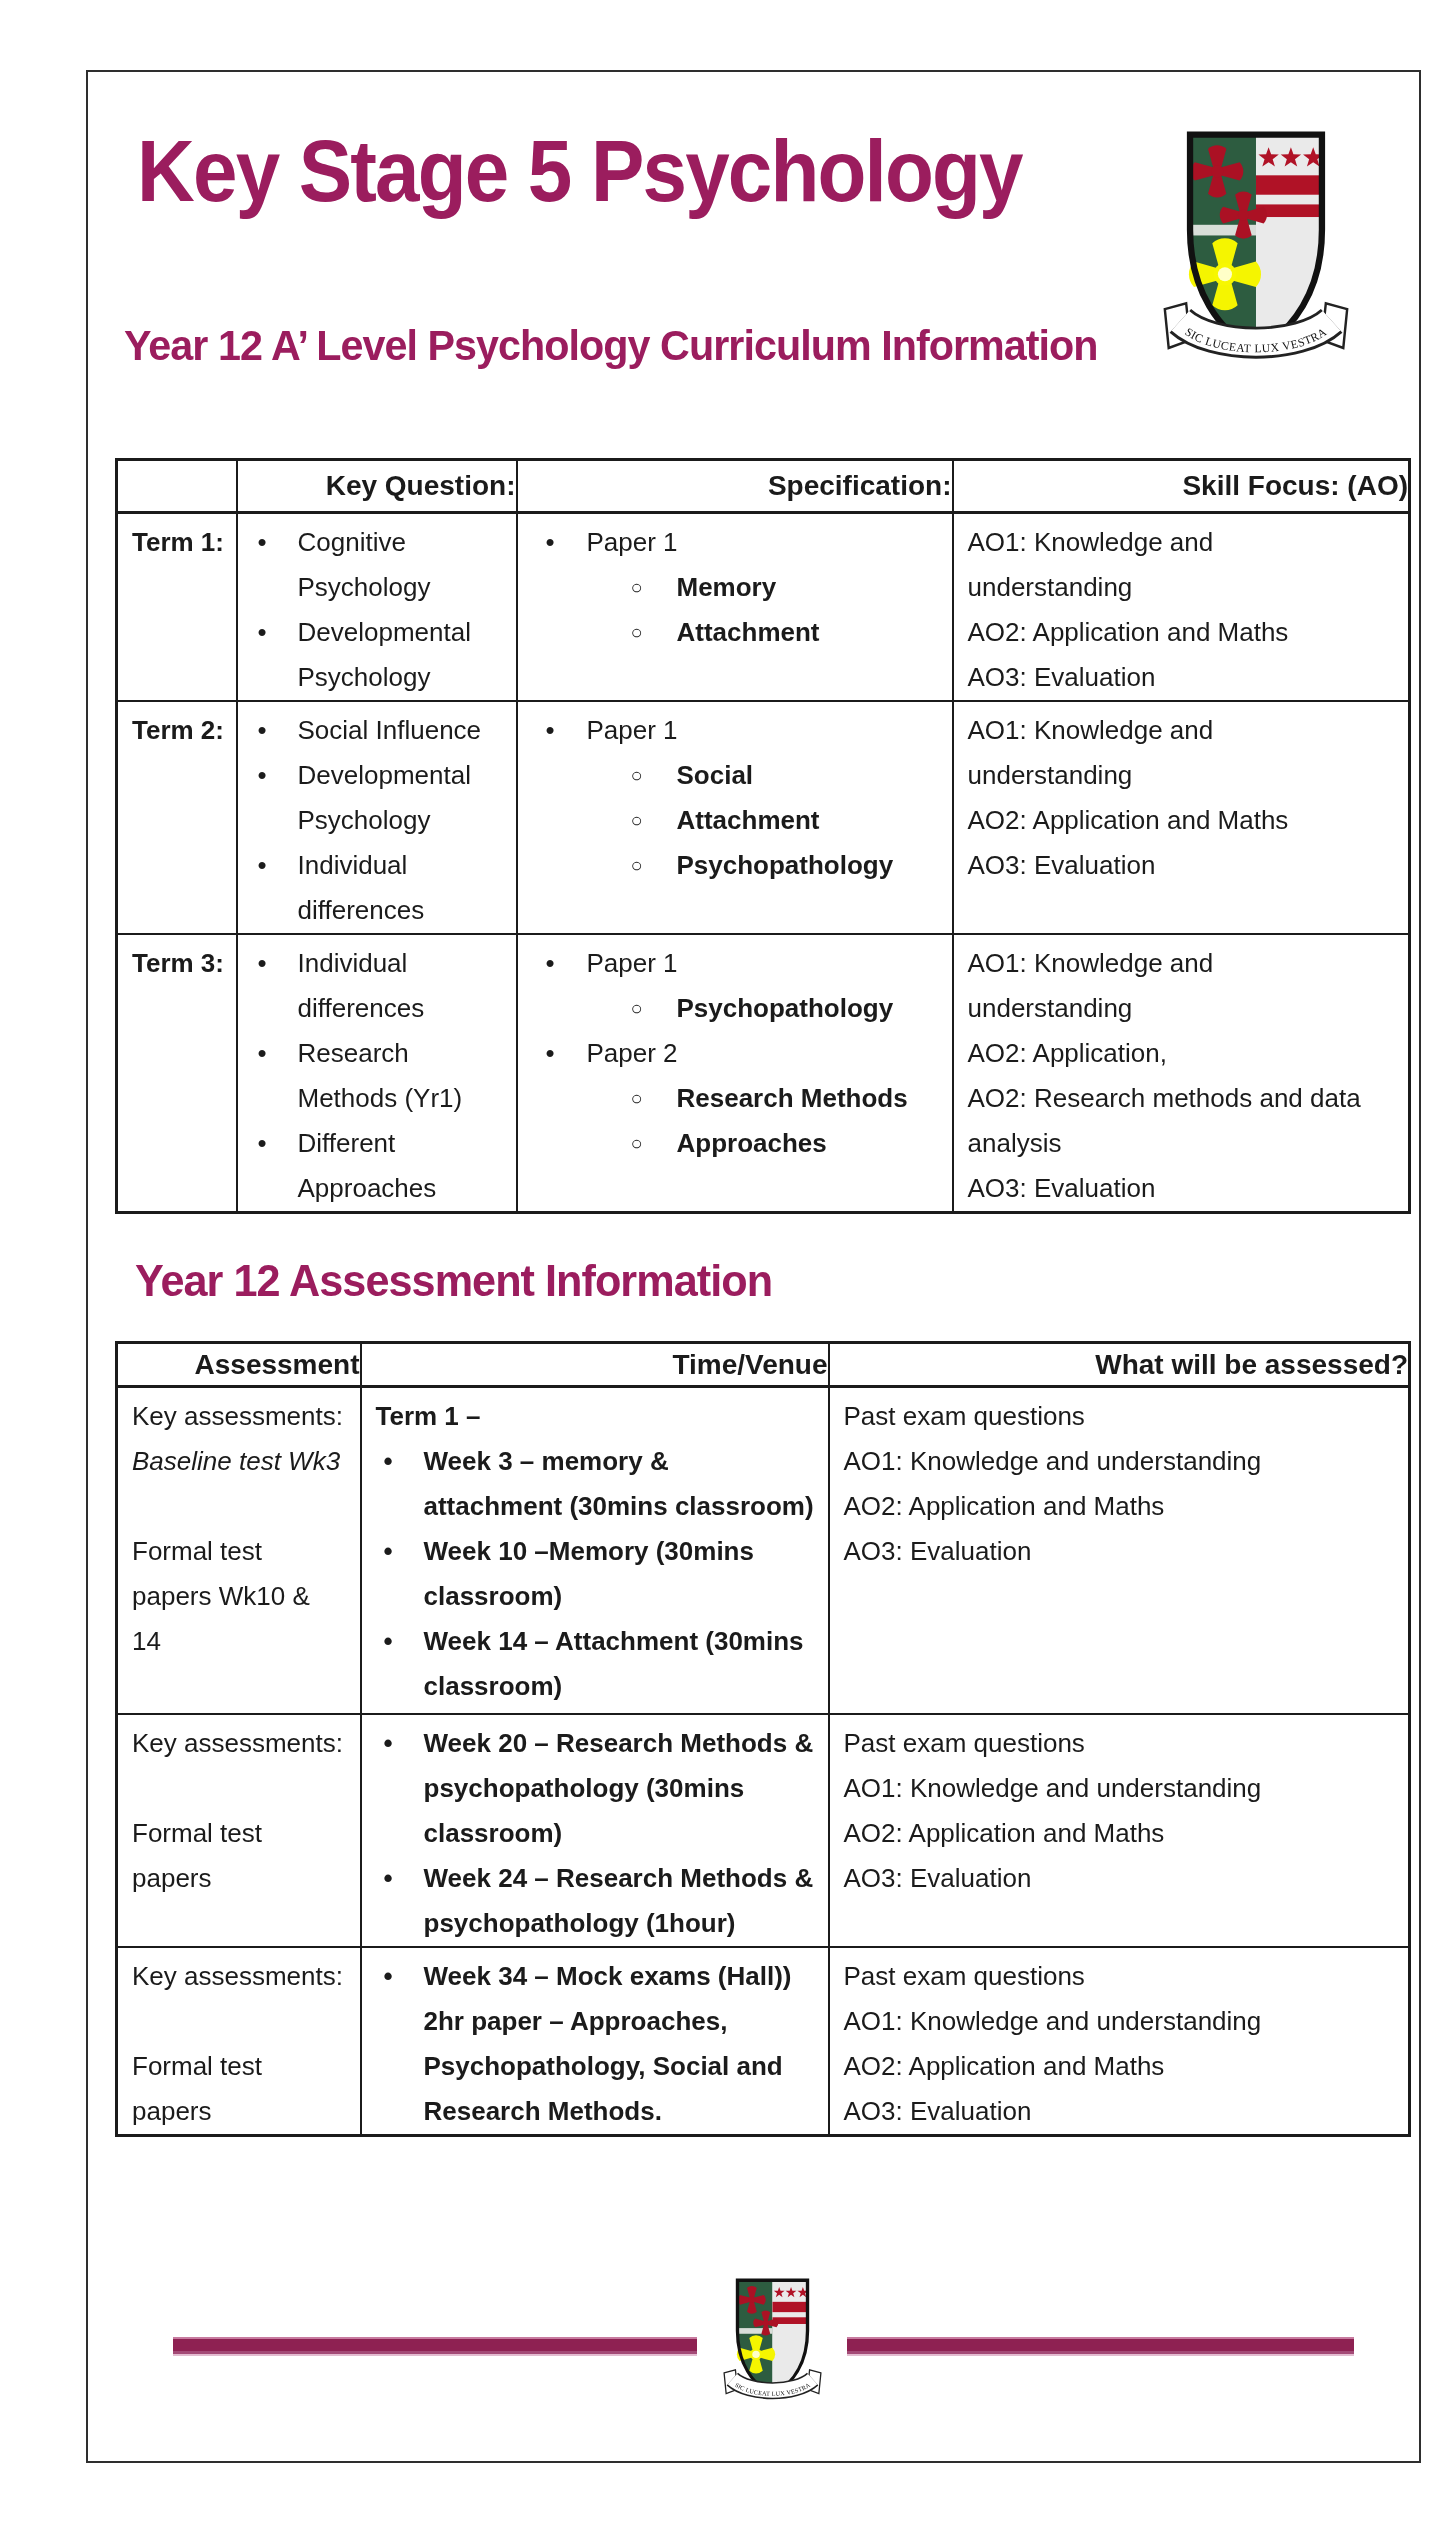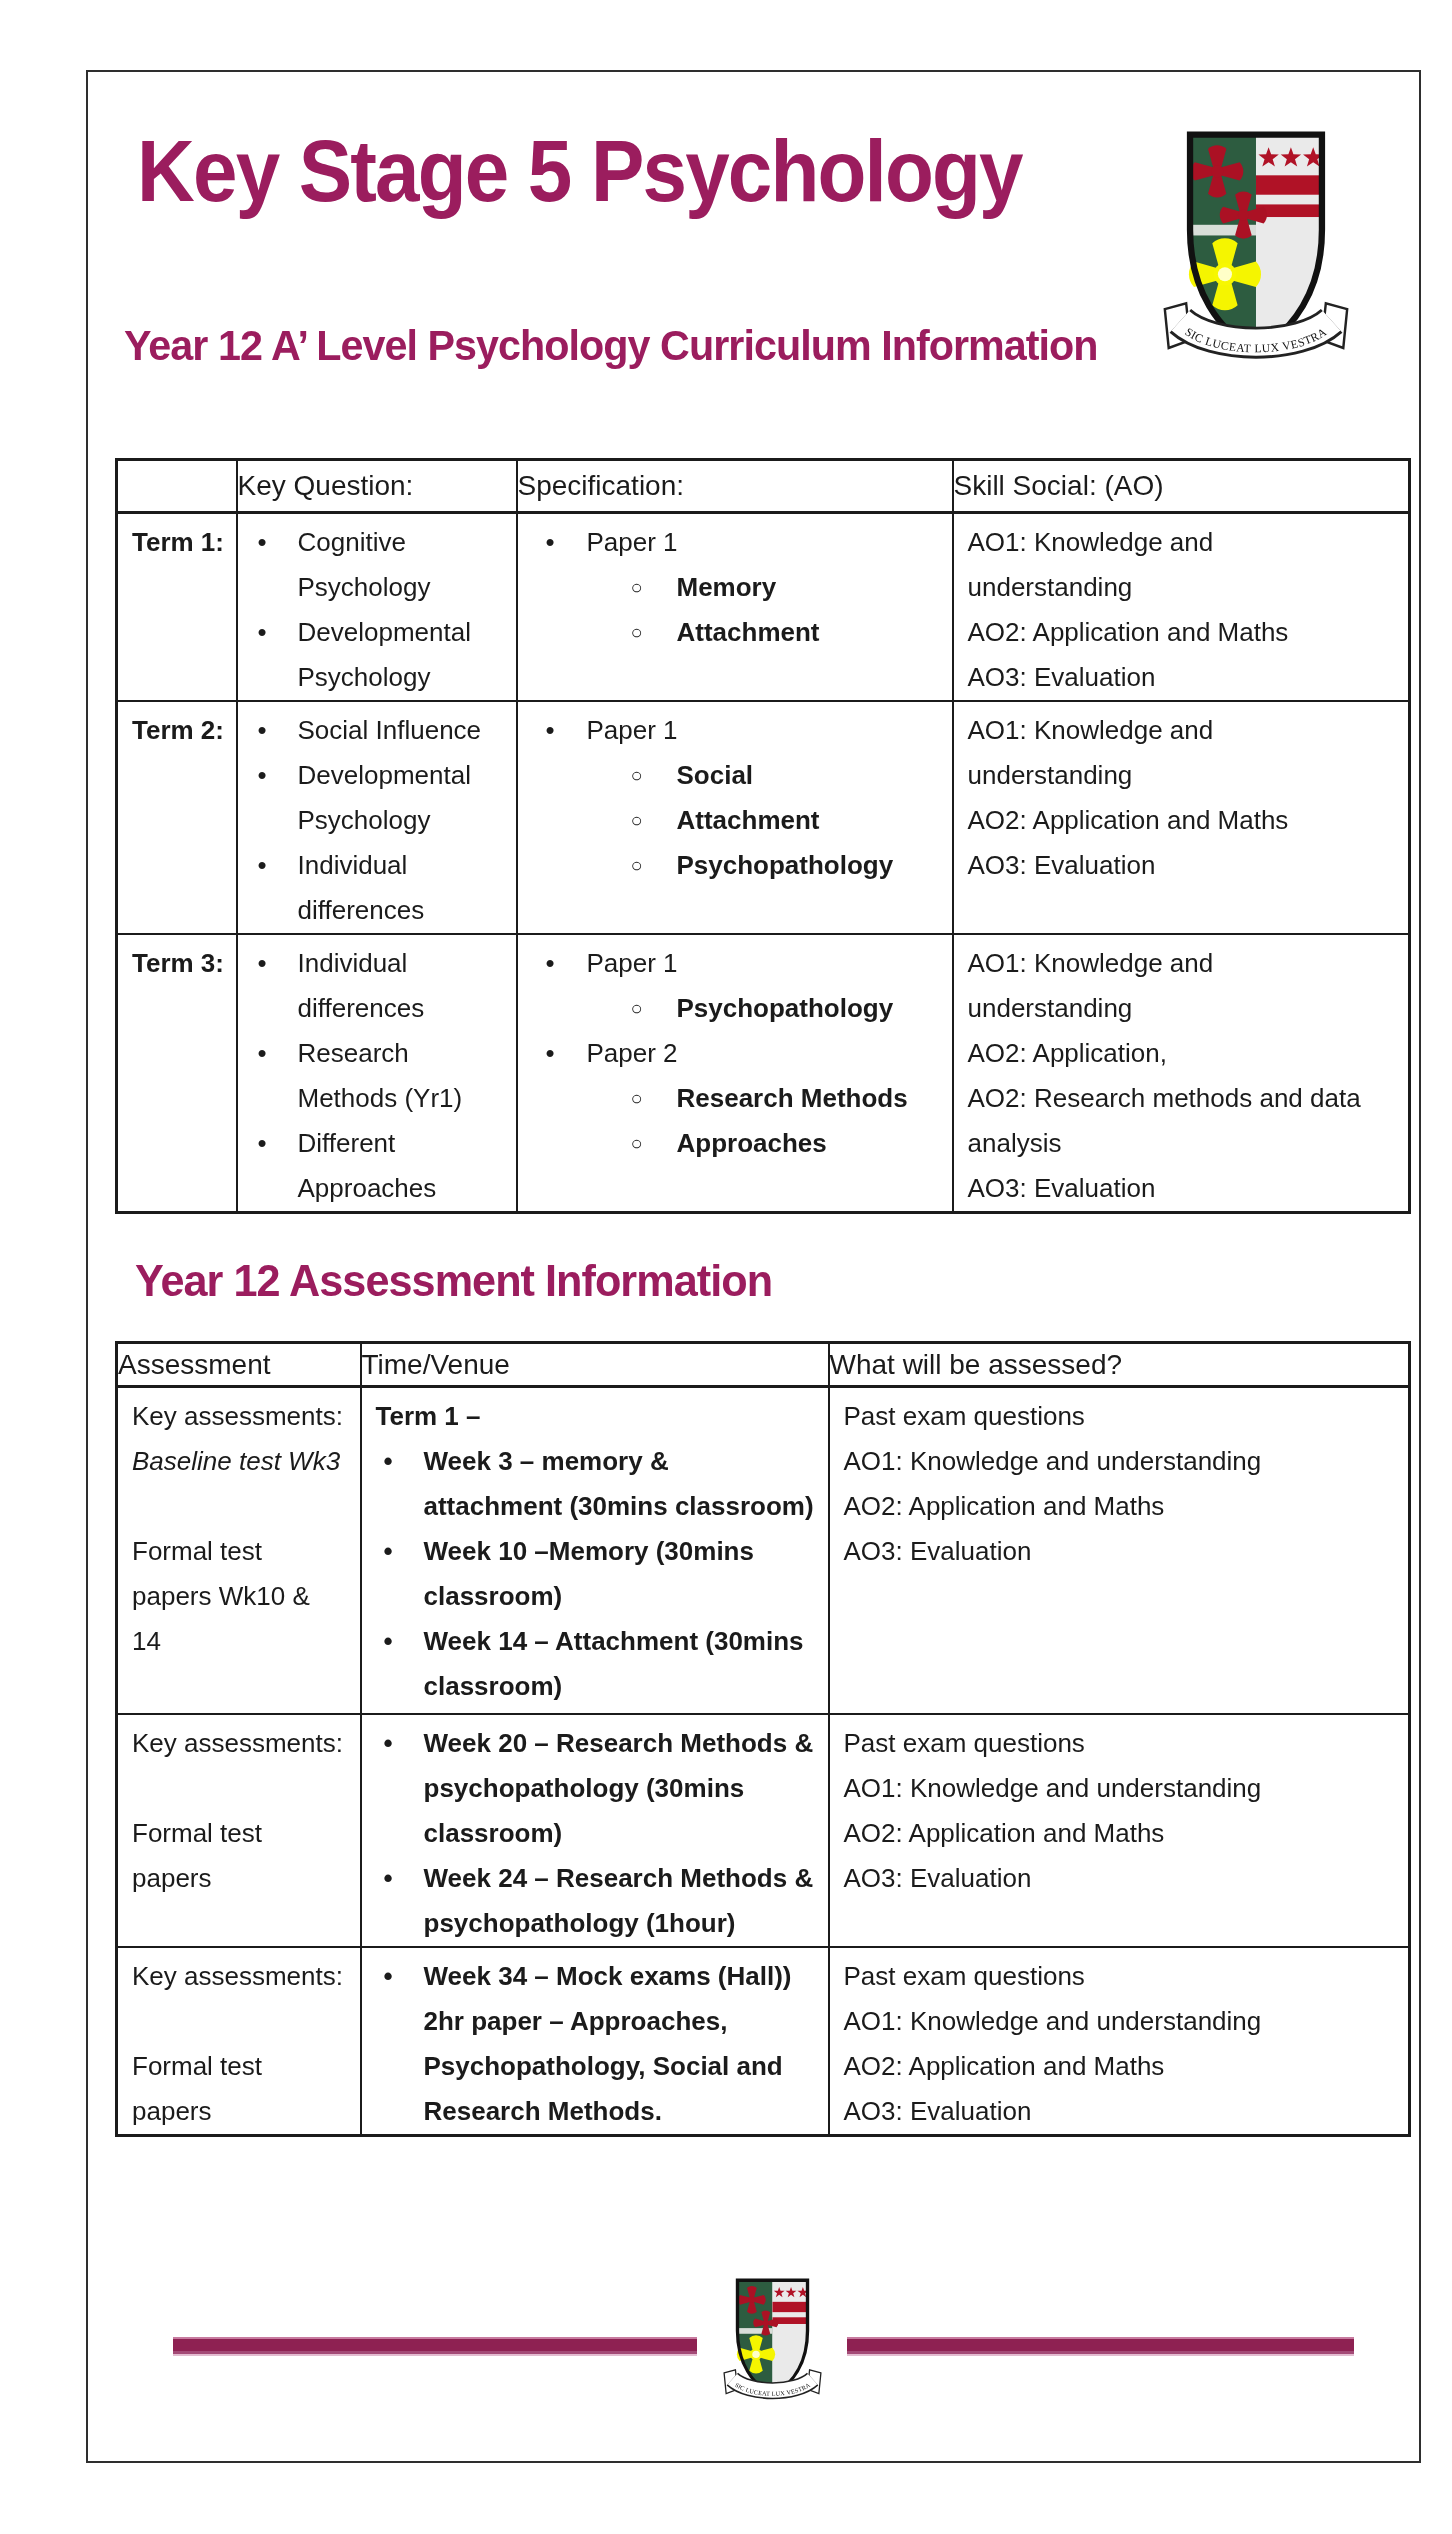--- a/index.html
+++ b/index.html
@@ -18,21 +18,21 @@
   .footer-crest-box{position:absolute;left:669px;top:2273px;width:150px;height:150px;background:#ffffff;
          display:flex;justify-content:center;align-items:flex-start;}
   .footer-crest-box svg{width:103px;height:auto;}
   .footer-bar{position:absolute;left:145px;top:2337px;width:1181px;height:19px;
          background:linear-gradient(#c87ba0 0 2px,#8e2152 2px 14px,#a34a76 14px 17px,#e3bcd0 17px 19px);}
 
   table.doc-table{position:absolute;left:87px;border-collapse:collapse;table-layout:fixed;
          background:#fff;}
   table.doc-table,table.doc-table th,table.doc-table td{border:2px solid #1b1b1b;}
   table.doc-table{border-width:3px;}
-  table.doc-table thead th{border-bottom-width:3px;font-size:28px;font-weight:normal;text-align:left;
+  table.doc-table thead th{border-bottom-width:3px;font-size:28px;font-weight:bold;text-align:right;
          vertical-align:middle;padding:0;}
   table.doc-table td{vertical-align:top;padding:6px 8px 0 14px;font-size:26px;line-height:45px;}
   #t1{top:458px;width:1295px;}
   #t2{top:1341px;width:1295px;}
   #t1 thead tr{height:53px;} #t2 thead tr{height:44px;}
   #t1 tbody tr:nth-child(1){height:184px;}
   #t1 tbody tr:nth-child(2){height:228px;}
   #t1 tbody tr:nth-child(3){height:263px;padding-left:20px;}
   #t2 tbody tr:nth-child(1){height:327px;}
   #t2 tbody tr:nth-child(2){height:233px;}
@@ -109,21 +109,21 @@
         <col style="width:120px">
         <col style="width:280px">
         <col style="width:436px">
         <col style="width:457px">
       </colgroup>
     <thead>
       <tr>
         <th></th>
         <th>Key Question:</th>
         <th>Specification:</th>
-        <th>Skill Social: (AO)</th>
+        <th>Skill Focus: (AO)</th>
       </tr>
     </thead>
     <tbody id="t1body">
         <tr>
           <td class="c1 c-term">Term 1:</td>
           <td class="c2">
             <div class="item b1"><span class="mk">•</span><span class="tx">Cognitive<br>Psychology</span></div>
             <div class="item b1"><span class="mk">•</span><span class="tx">Developmental<br>Psychology</span></div>
           </td>
           <td class="c3">

